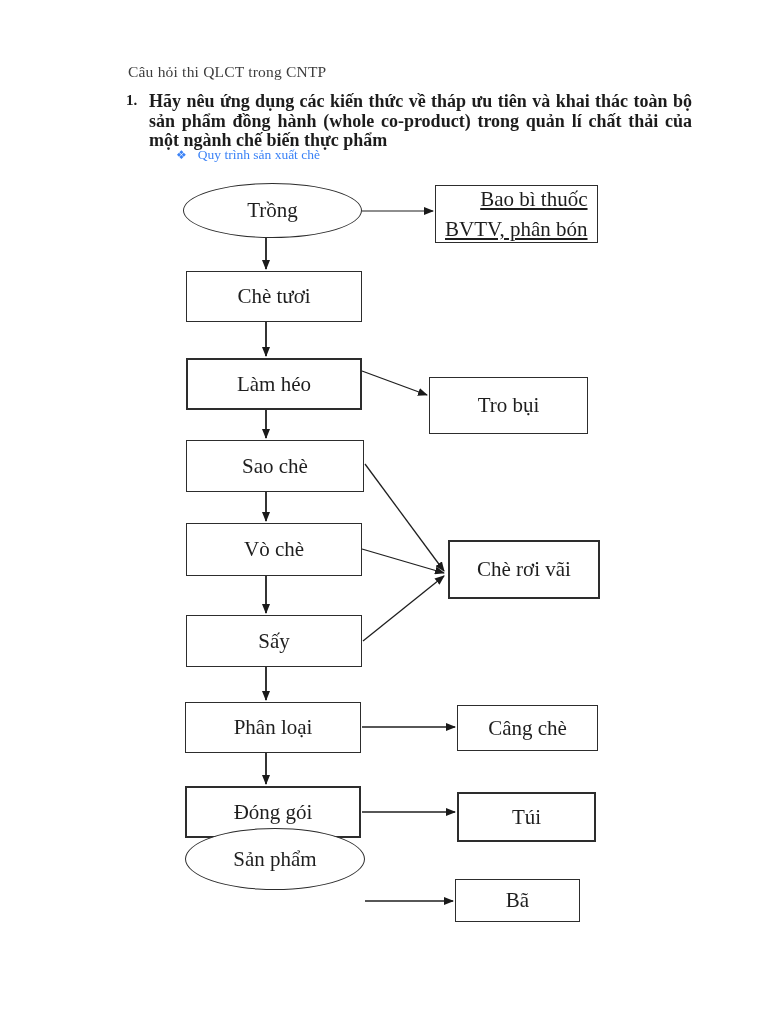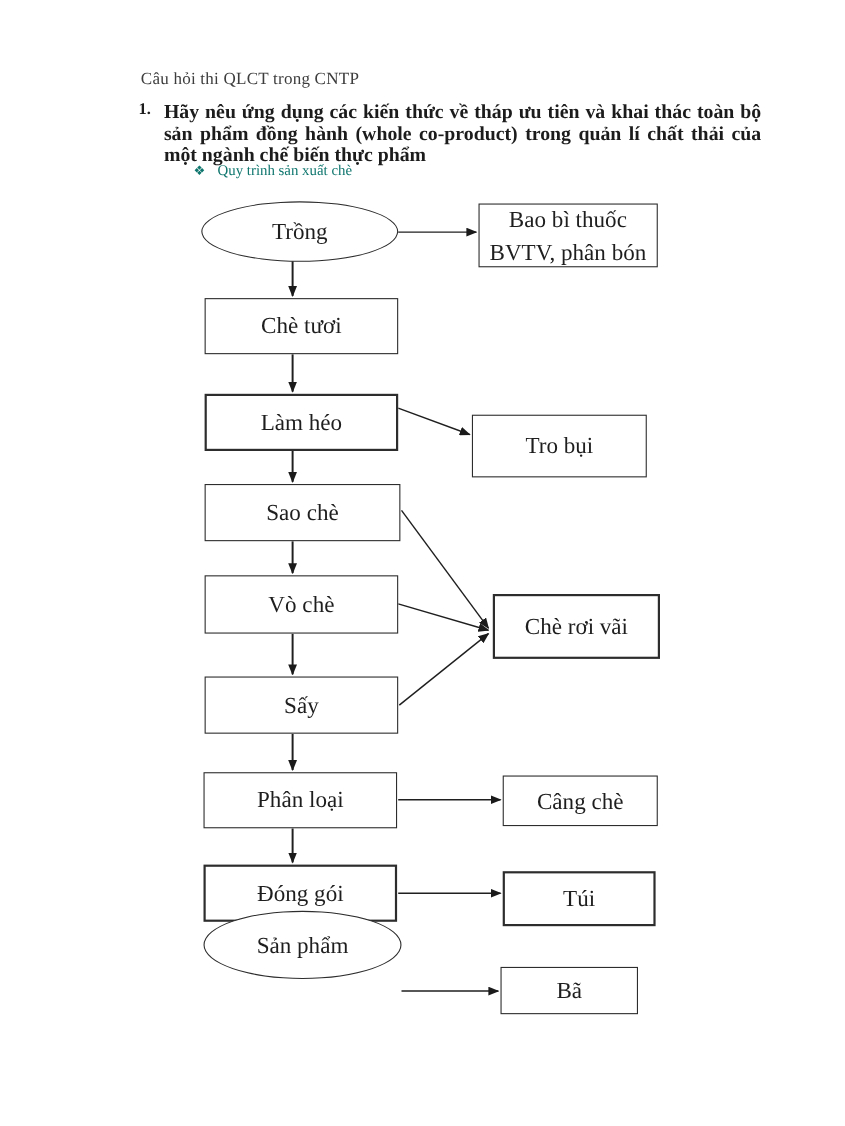--- a/index.html
+++ b/index.html
@@ -38,21 +38,21 @@
     font-size: 18px;
     font-weight: bold;
     color: #1c1c1c;
     line-height: 19.5px;
     text-align: justify;
   }
   .bullet {
     position: absolute;
     left: 176px; top: 147px;
     font-size: 13.5px;
-    color: #0f766e;
+    color: #3b82f6;
     white-space: nowrap;
   }
   .bullet-marker {
     font-family: "DejaVu Sans", sans-serif;
     font-size: 12px;
     margin-right: 11px;
   }
   .flow { position: absolute; left: 0; top: 0; width: 768px; height: 1024px; }
   .flow svg { position: absolute; left: 0; top: 0; pointer-events: none; }
   .node {
@@ -64,23 +64,24 @@
     align-items: center;
     justify-content: center;
     font-size: 21px;
     color: #1e1e1e;
     text-align: center;
   }
   .ellipse { border-radius: 50%; border-width: 1.6px; }
   .b2 { border-width: 2.2px; }
   .bao-bi {
     justify-content: flex-start;
-    text-align: center;
+    text-align: right;
     padding-left: 9px;
     line-height: 1.45;
+    text-decoration: underline;
   }
   .bao-bi span { display: block; }
 </style>
 </head>
 <body>
 
 <div class="page">
 
   <div class="title">Câu hỏi thi QLCT trong CNTP</div>
 

